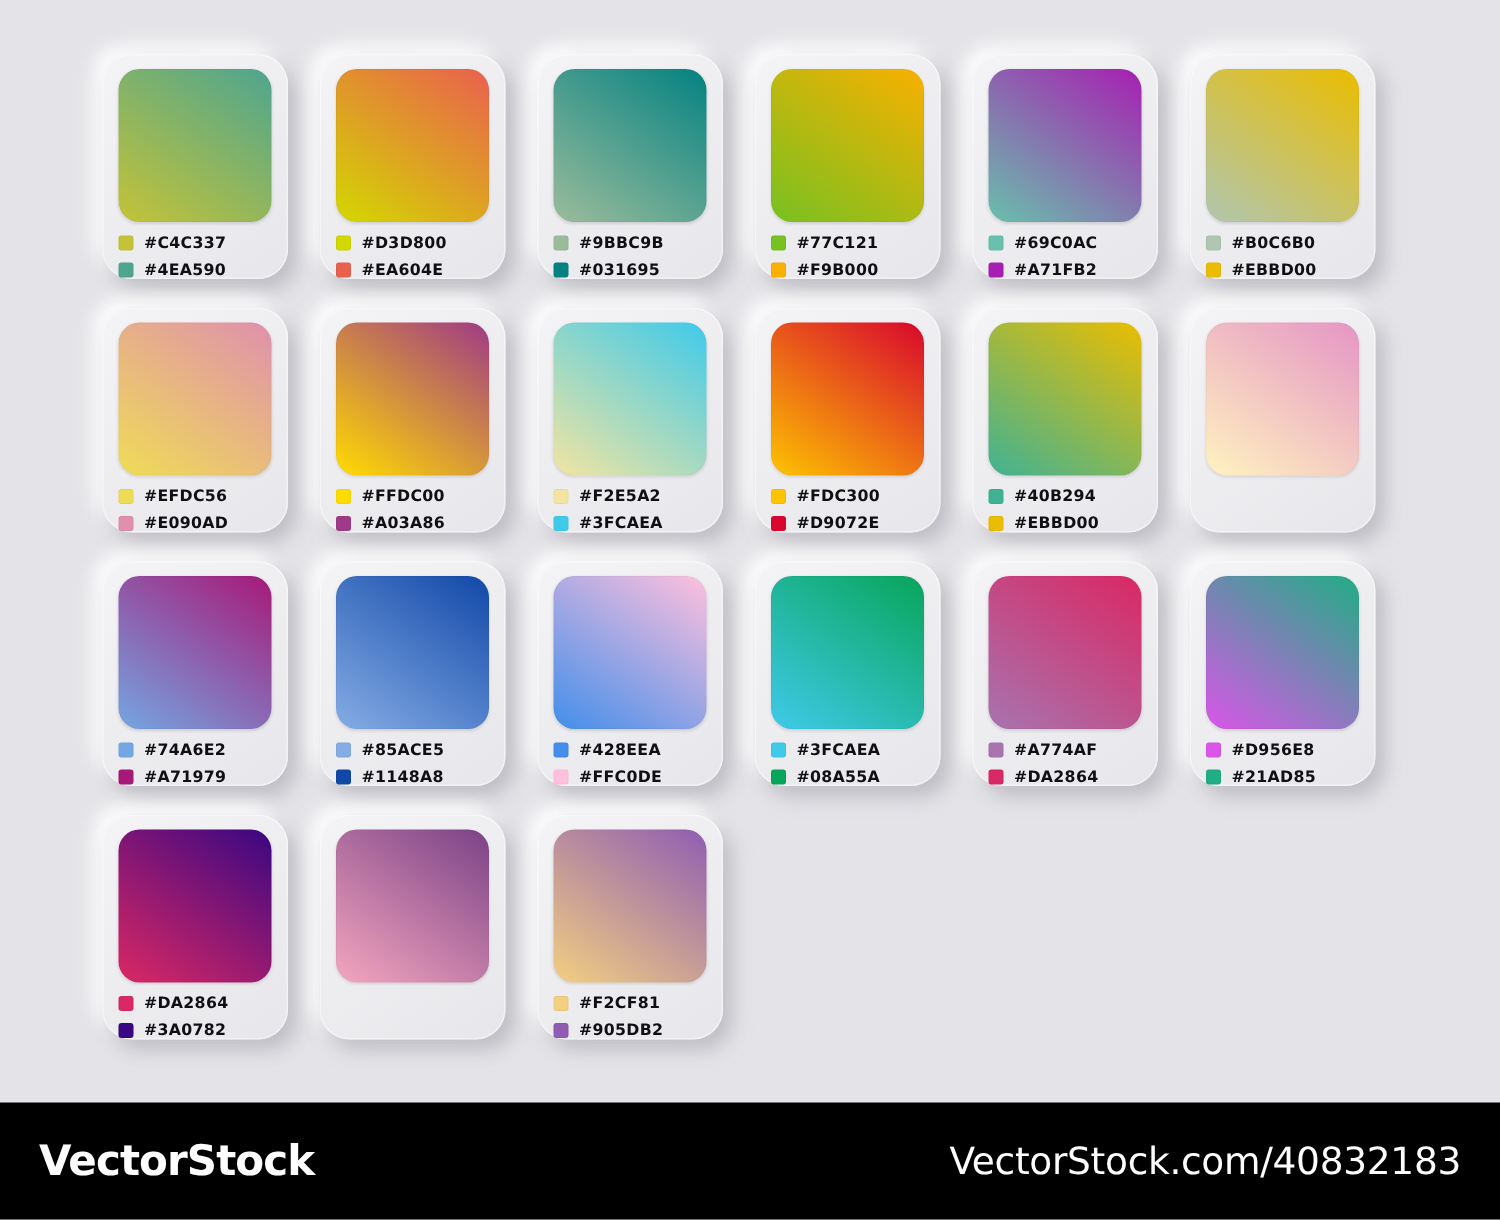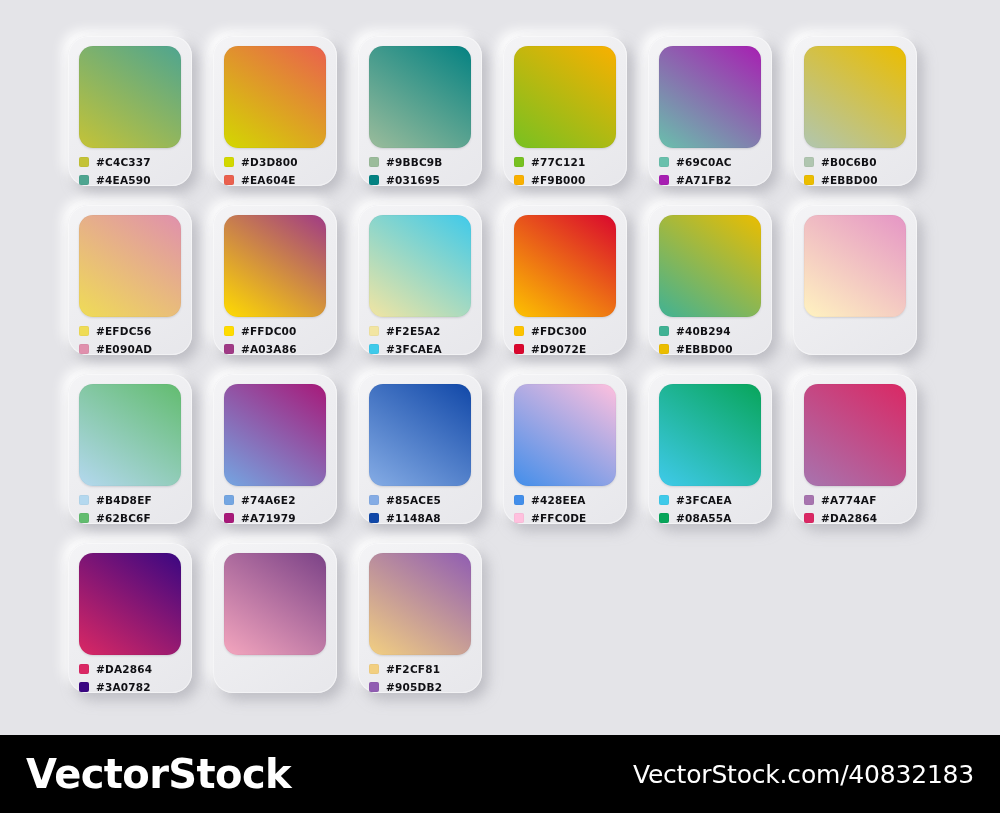--- a/index.html
+++ b/index.html
@@ -104,21 +104,21 @@
     background: #000000;
   }
 
   #footer-logo {
     position: absolute;
     left: 26px;
     top: 50%;
     transform: translateY(-50%);
     color: #ffffff;
     font-family: "DejaVu Sans", "Liberation Sans", sans-serif;
-    font-size: 40px;
+    font-size: 28px;
     font-weight: 700;
     letter-spacing: -0.6px;
     white-space: nowrap;
   }
 
   #footer-url {
     position: absolute;
     right: 26px;
     top: 50%;
     transform: translateY(-50%);
@@ -275,33 +275,20 @@
           <div class="legend-row">
             <span class="chip" style="background: rgb(235, 189, 0);"></span>
             <span class="hex">#EBBD00</span>
           </div>
         </div>
       </div>
       <div class="card">
         <div class="swatch" style="background: linear-gradient(35deg, rgb(255, 243, 192) 0%, rgb(229, 149, 197) 100%);"></div>
       </div>
       <div class="card">
-        <div class="swatch" style="background: linear-gradient(35deg, rgb(180, 216, 239) 0%, rgb(98, 188, 111) 100%);"></div>
-        <div class="legend">
-          <div class="legend-row">
-            <span class="chip" style="background: rgb(180, 216, 239);"></span>
-            <span class="hex">#B4D8EF</span>
-          </div>
-          <div class="legend-row">
-            <span class="chip" style="background: rgb(98, 188, 111);"></span>
-            <span class="hex">#62BC6F</span>
-          </div>
-        </div>
-      </div>
-      <div class="card">
         <div class="swatch" style="background: linear-gradient(35deg, rgb(116, 166, 226) 0%, rgb(167, 25, 121) 100%);"></div>
         <div class="legend">
           <div class="legend-row">
             <span class="chip" style="background: rgb(116, 166, 226);"></span>
             <span class="hex">#74A6E2</span>
           </div>
           <div class="legend-row">
             <span class="chip" style="background: rgb(167, 25, 121);"></span>
             <span class="hex">#A71979</span>
           </div>
@@ -349,20 +336,33 @@
       <div class="card">
         <div class="swatch" style="background: linear-gradient(35deg, rgb(167, 116, 175) 0%, rgb(218, 40, 100) 100%);"></div>
         <div class="legend">
           <div class="legend-row">
             <span class="chip" style="background: rgb(167, 116, 175);"></span>
             <span class="hex">#A774AF</span>
           </div>
           <div class="legend-row">
             <span class="chip" style="background: rgb(218, 40, 100);"></span>
             <span class="hex">#DA2864</span>
+          </div>
+        </div>
+      </div>
+      <div class="card">
+        <div class="swatch" style="background: linear-gradient(35deg, rgb(217, 86, 232) 0%, rgb(33, 173, 133) 100%);"></div>
+        <div class="legend">
+          <div class="legend-row">
+            <span class="chip" style="background: rgb(217, 86, 232);"></span>
+            <span class="hex">#D956E8</span>
+          </div>
+          <div class="legend-row">
+            <span class="chip" style="background: rgb(33, 173, 133);"></span>
+            <span class="hex">#21AD85</span>
           </div>
         </div>
       </div>
       <div class="card">
         <div class="swatch" style="background: linear-gradient(35deg, rgb(218, 40, 100) 0%, rgb(58, 7, 130) 100%);"></div>
         <div class="legend">
           <div class="legend-row">
             <span class="chip" style="background: rgb(218, 40, 100);"></span>
             <span class="hex">#DA2864</span>
           </div>

